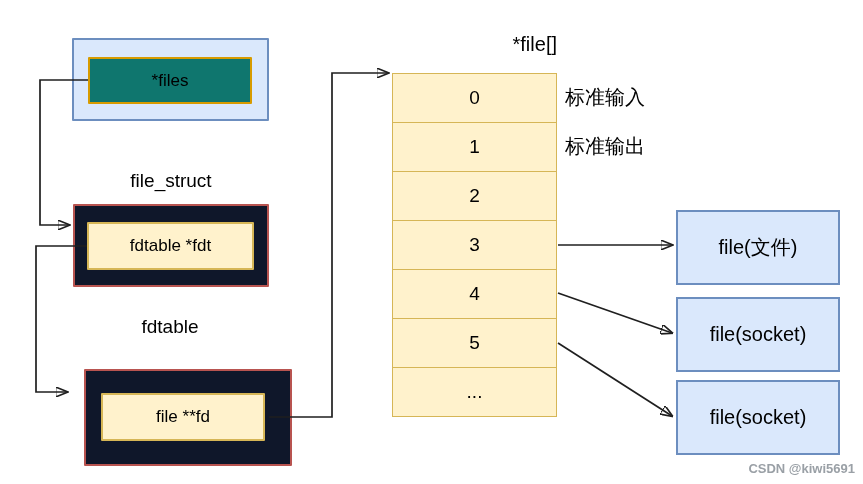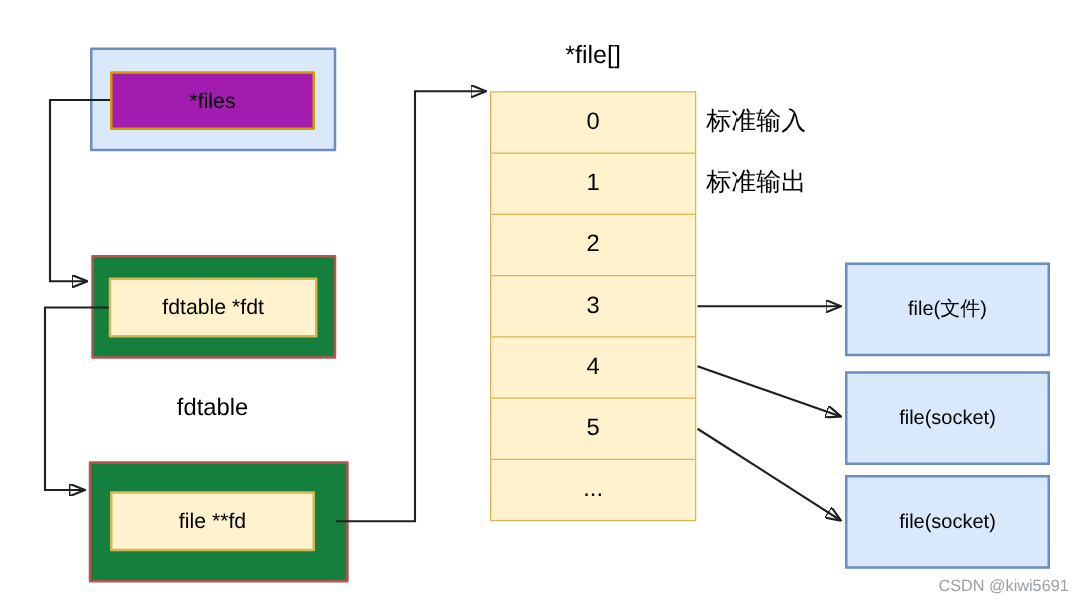--- a/index.html
+++ b/index.html
@@ -7,66 +7,67 @@
     position:relative;width:863px;height:484px;background:#ffffff;
     font-family:"Liberation Sans","DejaVu Sans",sans-serif;color:#000;
     overflow:hidden;
   }
   .abs{position:absolute;box-sizing:border-box;}
   .title{
     text-align:center;font-size:19px;color:#000;line-height:24px;
   }
   .outer-box{border-radius:1px;}
   .blue{background:#dae8fc;border:2px solid #6c8ebf;}
-  .pink{background:#15803d;border:2px solid #b85450;}
+  .pink{background:#0f172a;border:2px solid #b85450;}
   .inner-box{
     display:flex;align-items:center;justify-content:center;
     font-size:17px;border-radius:1px;
   }
-  .orange{background:#a21caf;border:2px solid #d79b00;}
+  .orange{background:#0f766e;border:2px solid #d79b00;}
   .yellow{background:#fff2cc;border:2px solid #d6b656;}
   #fd-array{
     border:1.6px solid #d6b656;background:#fff2cc;
     display:flex;flex-direction:column;
   }
   .fd-cell{
     flex:1 1 auto;display:flex;align-items:center;justify-content:center;
     font-size:19px;border-top:1.4px solid #d6b656;
   }
   .fd-cell:first-child{border-top:none;}
   .cn-label{font-size:20px;line-height:24px;white-space:nowrap;}
   .file-obj{
     background:#dae8fc;border:2px solid #6c8ebf;
-    display:flex;align-items:center;justify-content:center;font-size:16px;
+    display:flex;align-items:center;justify-content:center;font-size:20px;
   }
   #watermark{
-    font-size:13px;color:#9aa0a6;text-align:center;white-space:nowrap;
+    font-size:13px;color:#9aa0a6;text-align:center;white-space:nowrap;font-weight:bold;
   }
   #connectors{position:absolute;left:0;top:0;pointer-events:none;}
   #connectors path{stroke:#1f1f1f;stroke-width:1.7;fill:none;}
 </style>
 </head>
 <body>
 
 <div id="canvas">
 
   <div class="abs outer-box blue" style="left:72px;top:38px;width:197px;height:83px;">
     <div class="inner-box orange abs" style="left:14px;top:17px;width:164px;height:47px;">*files</div>
   </div>
 
+  <div class="abs title" style="left:73px;top:169px;width:196px;">file_struct</div>
   <div class="abs outer-box pink" style="left:73px;top:204px;width:196px;height:83px;">
     <div class="inner-box yellow abs" style="left:12px;top:16px;width:167px;height:48px;">fdtable *fdt</div>
   </div>
 
   <div class="abs title" style="left:71px;top:315px;width:198px;">fdtable</div>
-  <div class="abs outer-box pink" style="left:71px;top:369px;width:208px;height:97px;">
+  <div class="abs outer-box pink" style="left:84px;top:369px;width:208px;height:97px;">
     <div class="inner-box yellow abs" style="left:15px;top:22px;width:164px;height:48px;">file **fd</div>
   </div>
 
-  <div class="abs title" style="left:392px;top:32px;width:165px;font-size:20px;">*file[]</div>
+  <div class="abs title" style="left:392px;top:32px;width:165px;font-size:20px;text-align:right;">*file[]</div>
   <div id="fd-array" class="abs" style="left:392px;top:73px;width:165px;height:344px;">
     <div class="fd-cell">0</div>
     <div class="fd-cell">1</div>
     <div class="fd-cell">2</div>
     <div class="fd-cell">3</div>
     <div class="fd-cell">4</div>
     <div class="fd-cell">5</div>
     <div class="fd-cell">...</div>
   </div>
 

